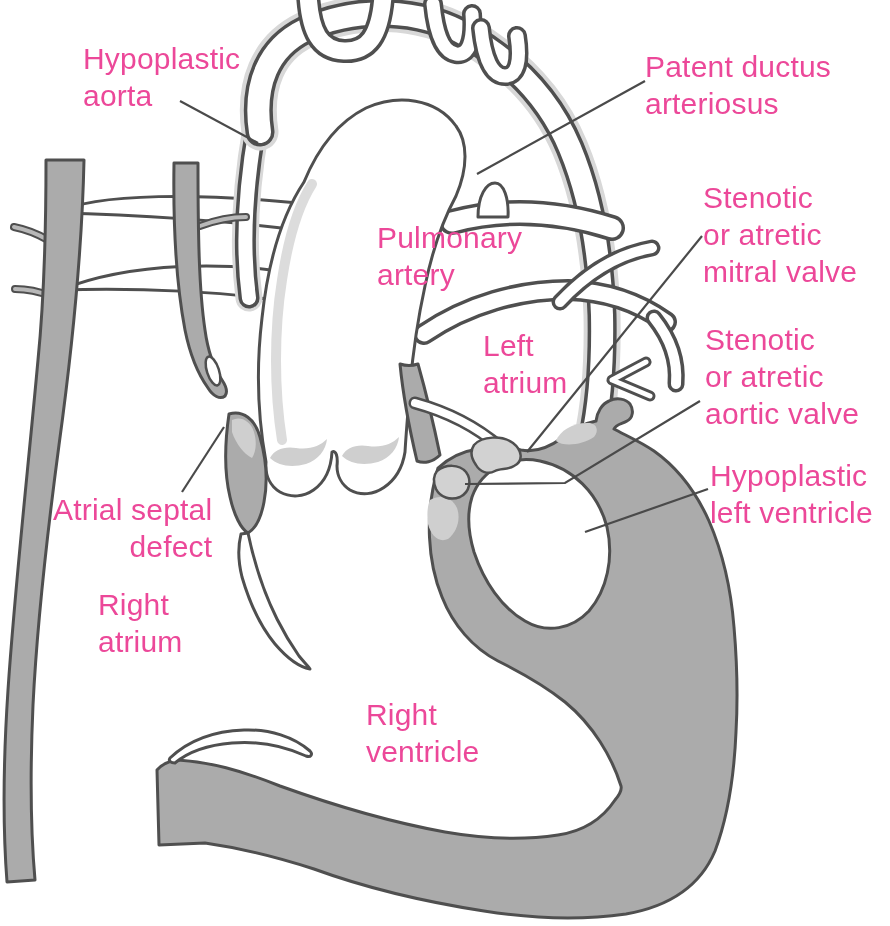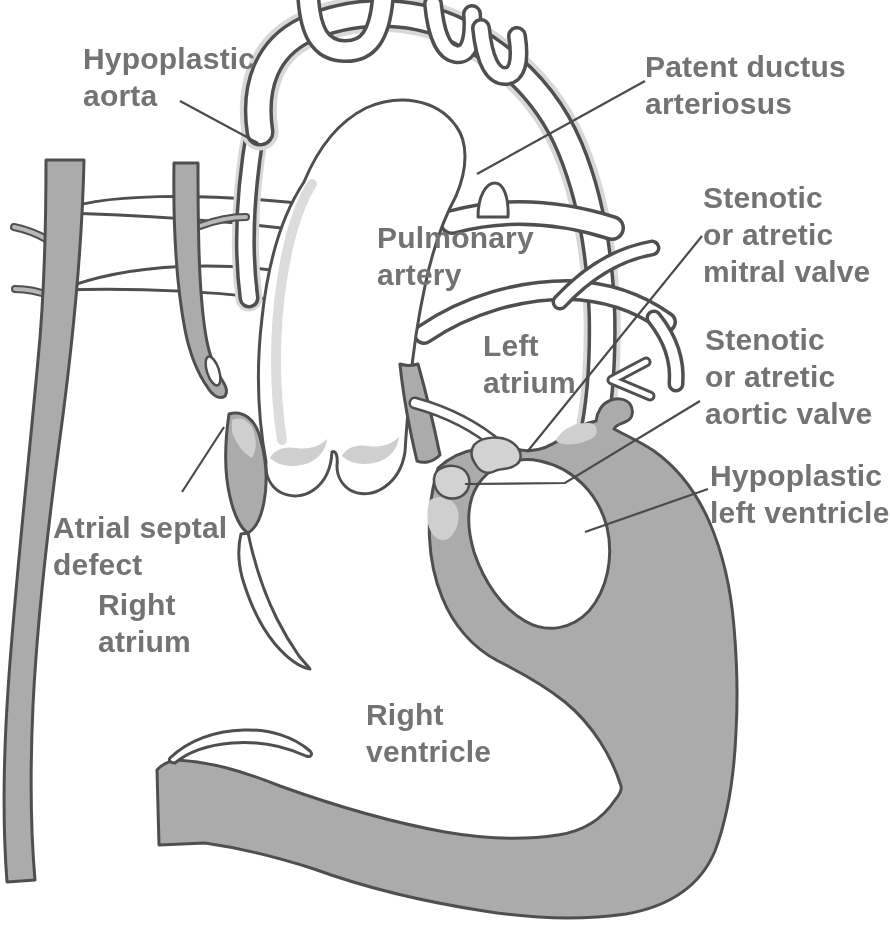--- a/index.html
+++ b/index.html
@@ -2,22 +2,22 @@
 <html><head>
 <meta charset="utf-8">
 <style>
   html,body{margin:0;padding:0;background:#ffffff;}
   .stage{
     position:relative;width:890px;height:926px;overflow:hidden;
     background:#ffffff;font-family:"Liberation Sans", sans-serif;
   }
   .stage svg{position:absolute;left:0;top:0;}
   .lbl{
-    position:absolute;font-size:30px;line-height:37px;color:#737373;
-    white-space:pre-line;letter-spacing:.2px;font-weight:bold;
+    position:absolute;font-size:30px;line-height:37px;color:#ec4899;
+    white-space:pre-line;letter-spacing:.2px;
   }
   
   .halo{fill:none;stroke:#d8d8d8;stroke-linecap:round;}
   .tube-o{fill:none;stroke:#4f4f4f;stroke-linecap:round;}
   .tube-i{fill:none;stroke:#ffffff;stroke-linecap:round;}
   .gray{fill:#ababab;stroke:#4f4f4f;stroke-width:3;stroke-linejoin:round;}
   .whiteshape{fill:#ffffff;stroke:#4f4f4f;stroke-width:3;stroke-linejoin:round;}
   .litegray{fill:#d2d2d2;stroke:#4f4f4f;stroke-width:2.5;stroke-linejoin:round;}
   .patch{fill:#cfcfcf;stroke:none;}
   .leader{fill:none;stroke:#4a4a4a;stroke-width:2.2;}
@@ -144,19 +144,19 @@
   <div class="lbl" style="left:483px;top:327px;">Left
 atrium</div>
   <div class="lbl" style="left:703px;top:179px;">Stenotic
 or atretic
 mitral valve</div>
   <div class="lbl" style="left:705px;top:321px;">Stenotic
 or atretic
 aortic valve</div>
   <div class="lbl" style="left:710px;top:457px;">Hypoplastic
 left ventricle</div>
-  <div class="lbl" style="left:53px;top:509px;">Atrial septal
+  <div class="lbl" style="left:53px;top:491px;text-align:right;">Atrial septal
 defect</div>
   <div class="lbl" style="left:98px;top:586px;">Right
 atrium</div>
   <div class="lbl" style="left:366px;top:696px;">Right
 ventricle</div>
 </div>
 
 </body></html>

